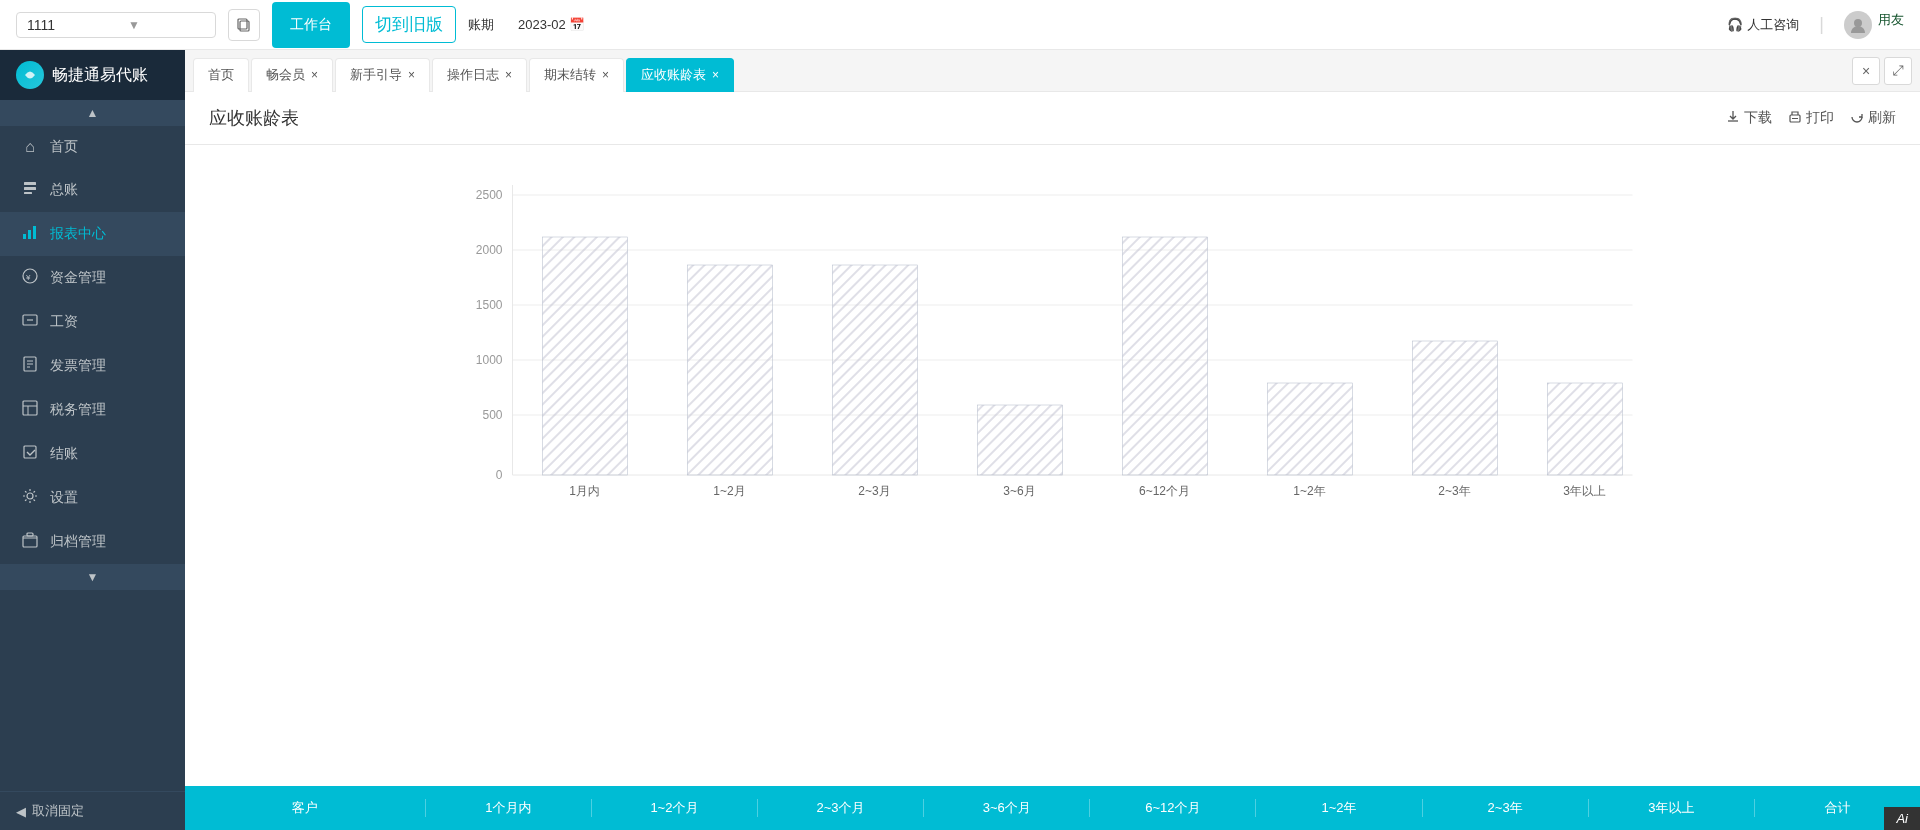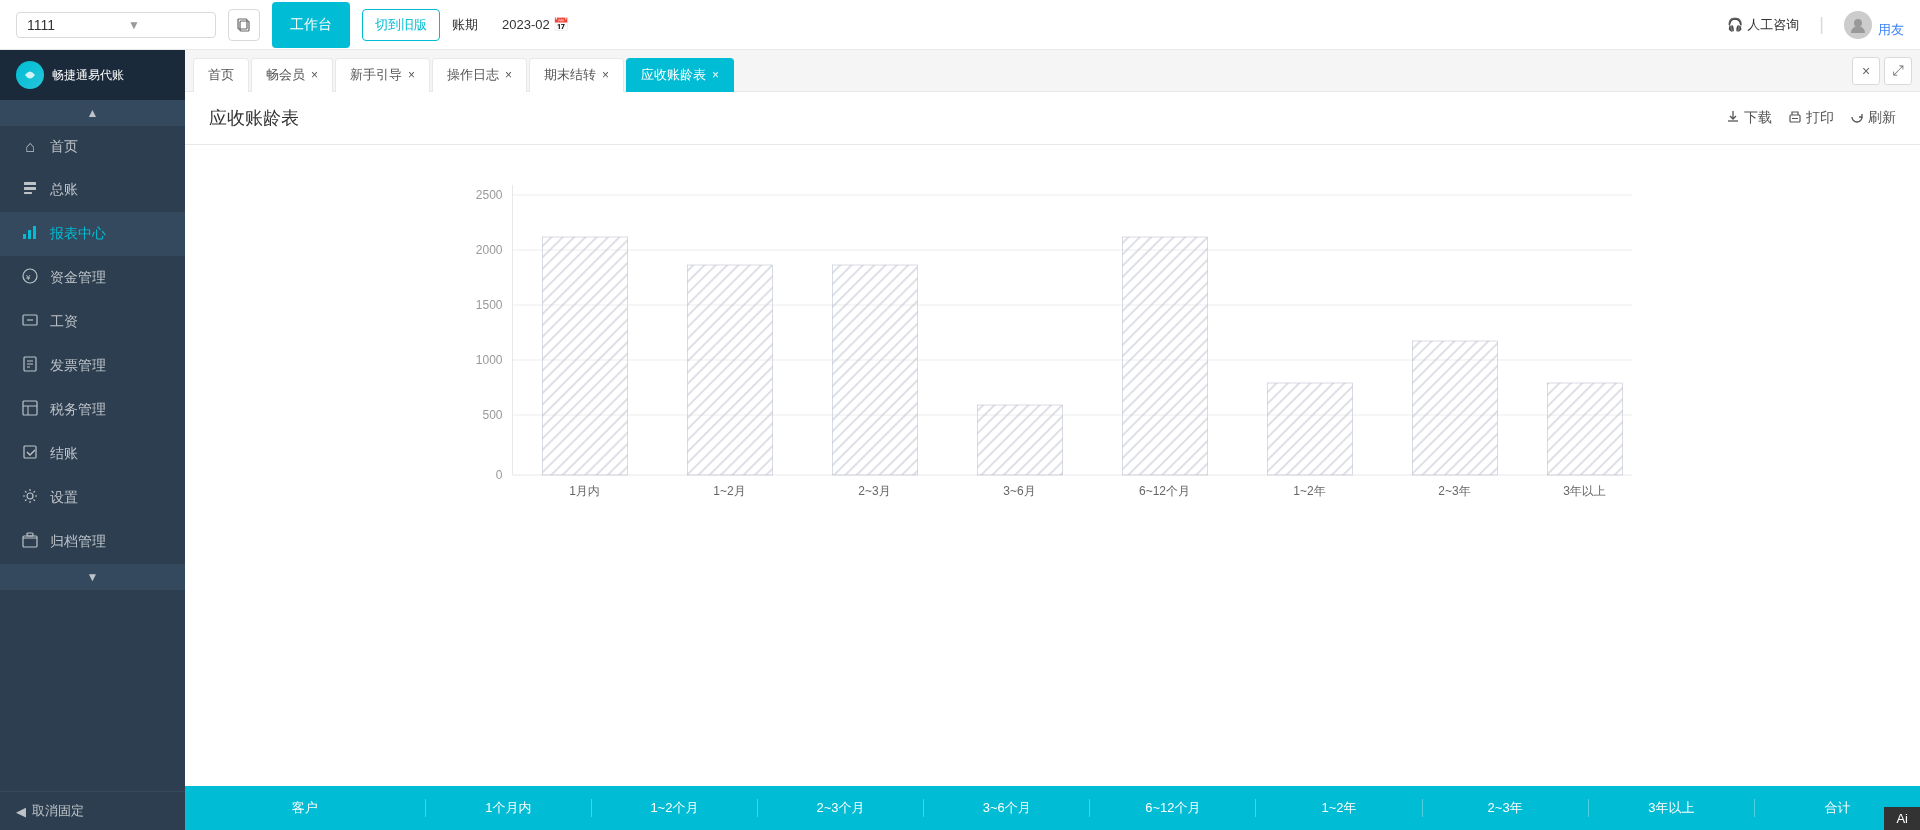--- a/index.html
+++ b/index.html
@@ -19,43 +19,43 @@
     .copy-btn {
       width: 32px; height: 32px; border: 1px solid #d9d9d9; border-radius: 4px;
       display: flex; align-items: center; justify-content: center; cursor: pointer; background: #fff; color: #666;
     }
     .workbench-btn {
       background: #00bcd4; color: #fff; border: none; border-radius: 4px;
       padding: 14px 18px; cursor: pointer; font-size: 14px;
     }
     .switch-btn {
       border: 1px solid #00bcd4; color: #00bcd4; background: #fff;
-      border-radius: 4px; padding: 6px 12px; cursor: pointer; font-size: 13px;
+      border-radius: 4px; padding: 6px 12px; cursor: pointer; font-size: 17px;
     }
     .period-label { color: #333; font-size: 13px; display: flex; align-items: center; gap: 4px; }
     .period-label .cal-icon { color: #00bcd4; }
     .header-right { margin-left: auto; display: flex; align-items: center; gap: 20px; }
     .consult-btn { display: flex; align-items: center; gap: 4px; color: #333; cursor: pointer; font-size: 13px; }
-    .user-info { display: flex; align-items: flex-end; gap: 6px; cursor: pointer; color: #3b82f6; }
+    .user-info { display: flex; align-items: flex-start; gap: 6px; cursor: pointer; color: #14532d; }
     .avatar { width: 28px; height: 28px; background: #ccc; border-radius: 50%; display: flex; align-items: center; justify-content: center; }
 
     
     .main-layout { display: flex; flex: 1; overflow: hidden; }
 
     
     .sidebar {
       width: 185px; background: #2c3e50; color: #fff; display: flex; flex-direction: column;
       flex-shrink: 0; overflow-y: auto;
     }
     .logo-area {
       height: 50px; display: flex; align-items: center; padding: 0 16px; gap: 8px;
       background: #1a2a3a; flex-shrink: 0;
     }
     .logo-icon { width: 28px; height: 28px; background: linear-gradient(135deg, #00bcd4, #26c6da); border-radius: 50%; display: flex; align-items: center; justify-content: center; font-size: 12px; color: #fff; }
-    .logo-text { font-size: 12px; color: #fff; }
+    .logo-text { font-size: 16px; color: #fff; }
     .sidebar-scroll { overflow-y: auto; flex: 1; }
     .sidebar-item {
       display: flex; align-items: center; padding: 12px 20px; cursor: pointer; gap: 10px;
       color: #bdc3c7; font-size: 14px; transition: background 0.2s;
     }
     .sidebar-item.active { background: #34495e; color: #00bcd4; }
     .sidebar-item .si-icon { font-size: 16px; width: 20px; text-align: center; }
     .sidebar-scroll-indicator { display: flex; align-items: center; justify-content: center; padding: 6px; background: #34495e; }
     .cancel-fixed { display: flex; align-items: center; padding: 10px 16px; cursor: pointer; color: #bdc3c7; font-size: 13px; gap: 6px; border-top: 1px solid #34495e; }
 
@@ -104,21 +104,21 @@
       display: flex; background: #00bcd4; color: #fff; flex-shrink: 0; height: 44px;
       align-items: center; font-size: 13px;
     }
     .th-cell { flex: 1; text-align: center; padding: 0 8px; border-right: 1px solid rgba(255,255,255,0.3); }
     .th-cell:first-child { flex: 1.5; }
     .th-cell:last-child { border-right: none; }
 
     
     .ai-badge {
       position: fixed; bottom: 0; right: 0; background: #333; color: #fff;
-      padding: 4px 12px; font-size: 13px; z-index: 100;
+      padding: 4px 12px; font-size: 13px; z-index: 100; font-style: italic;
     }
 
     
     .header-divider { color: #d9d9d9; font-size: 18px; }
   </style>
 </head>
 <body>
 
 <div class="top-header">
 

